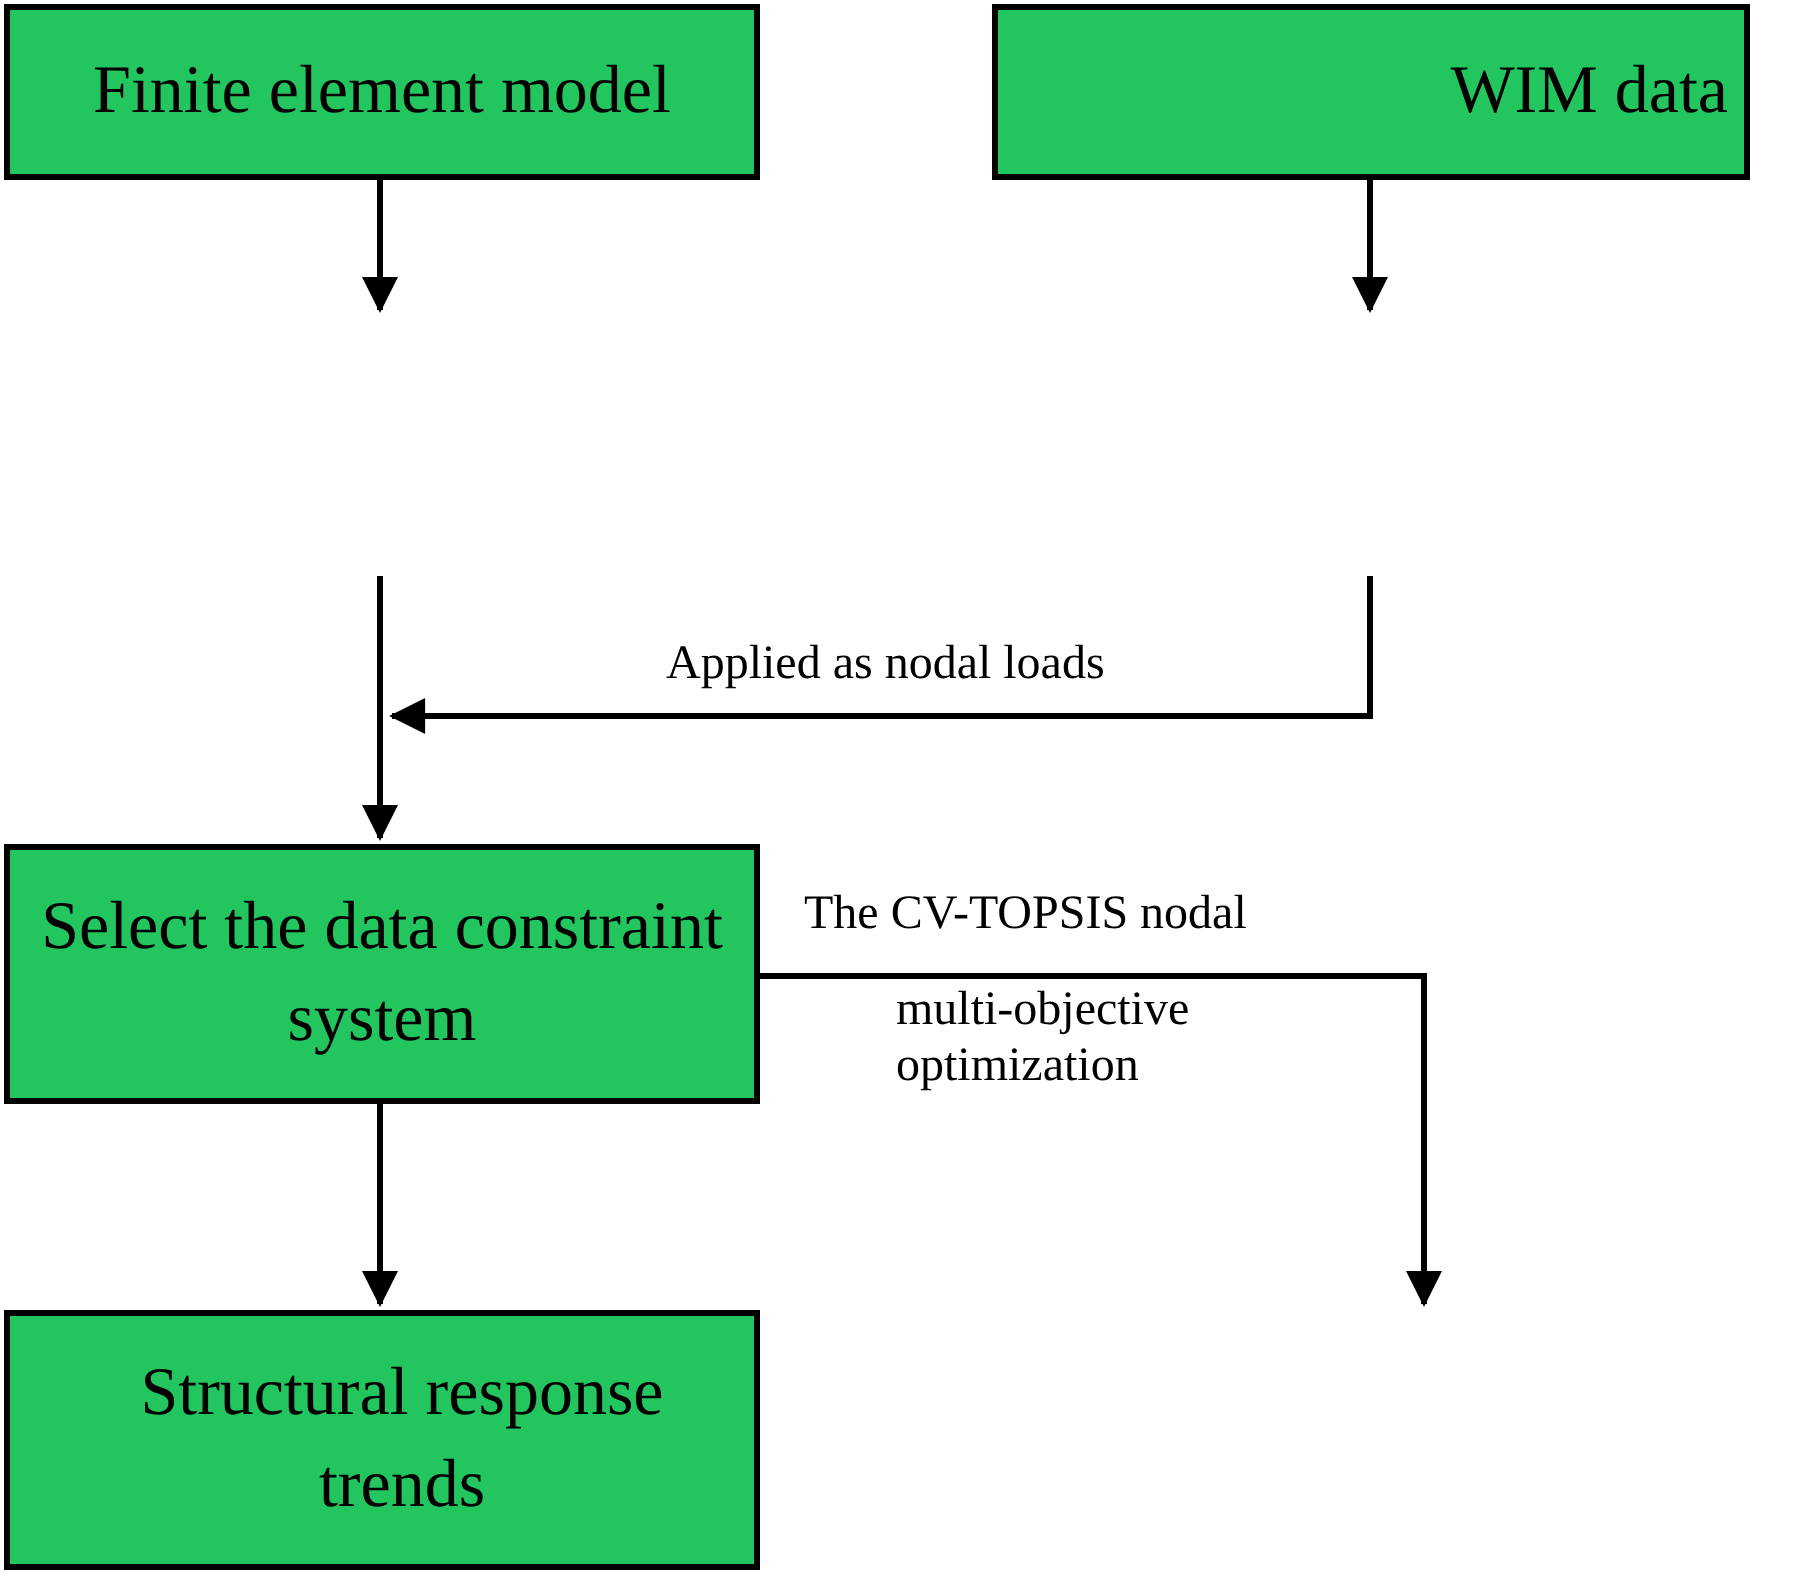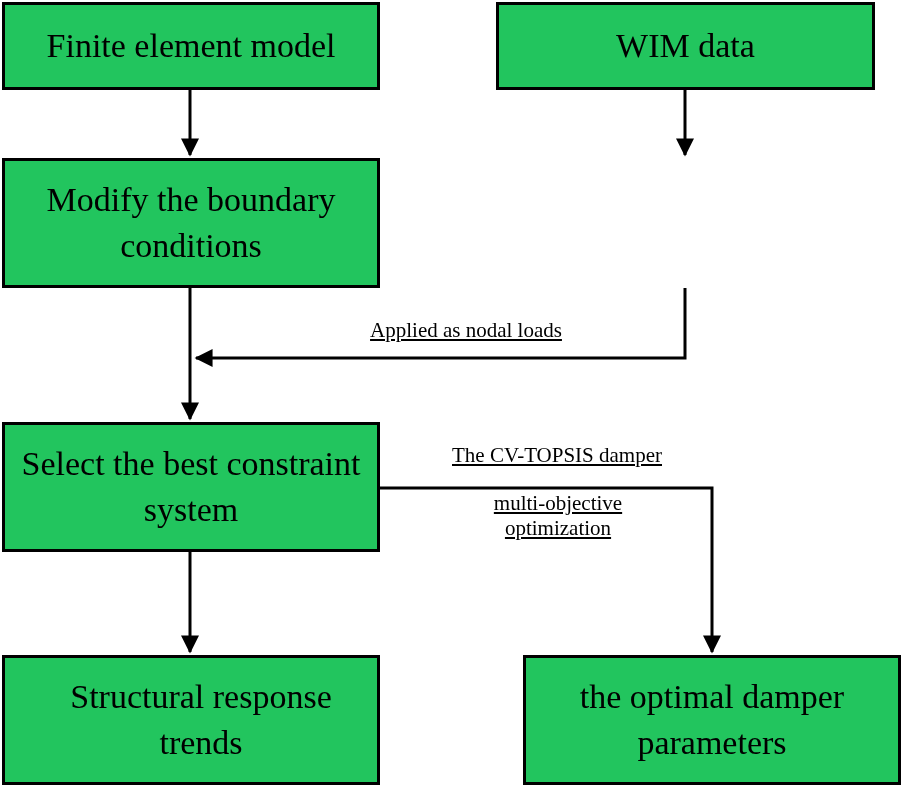--- a/index.html
+++ b/index.html
@@ -30,33 +30,32 @@
     background: #22c55e;
     display: flex;
     align-items: center;
     justify-content: center;
     text-align: center;
     font-size: 34px;
     line-height: 1.35;
     padding: 0 8px;
   }
   .box-fem   { left: 2px;   top: 2px;   width: 378px; height: 88px; }
-  .box-wim   { left: 496px; top: 2px;   width: 379px; height: 88px; }
+  .box-wim   { left: 496px; top: 2px;   width: 379px; height: 88px; justify-content: flex-end; }
   .box-mod   { left: 2px;   top: 158px; width: 378px; height: 130px; }
   .box-rvl   { left: 496px; top: 158px; width: 379px; height: 130px; }
   .box-sel   { left: 2px;   top: 422px; width: 378px; height: 130px; }
   .box-srt   { left: 2px;   top: 655px; width: 378px; height: 130px; padding-left: 28px; }
   .box-odp   { left: 523px; top: 655px; width: 378px; height: 130px; }
   .edge-label {
     position: absolute;
-    font-size: 21px;
+    font-size: 24px;
     line-height: 1.17;
-    text-align: center;
+    text-align: left;
     white-space: nowrap;
-    text-decoration: underline;
   }
   .lbl-nodal  { left: 333px; top: 318px; width: 266px; }
   .lbl-topsis { left: 402px; top: 443px; width: 310px; }
   .lbl-multi  { left: 448px; top: 491px; width: 220px; white-space: normal; }
   .lbl-single { left: 205px; top: 594px; width: 295px; }
 </style>
 </head>
 <body>
 
 <div class="canvas">
@@ -78,37 +77,31 @@
   </svg>
 
   <div class="box box-fem">
     <span>Finite element model</span>
   </div>
 
   <div class="box box-wim">
     <span>WIM data</span>
   </div>
 
-  <div class="box box-mod">
-    <span>Modify the boundary conditions</span>
-  </div>
 
 
   <div class="box box-sel">
-    <span>Select the best constraint system</span>
+    <span>Select the data constraint system</span>
   </div>
 
   <div class="box box-srt">
     <span>Structural response trends</span>
   </div>
 
-  <div class="box box-odp">
-    <span>the optimal damper parameters</span>
-  </div>
 
   <div class="edge-label lbl-nodal">Applied as nodal loads</div>
 
-  <div class="edge-label lbl-topsis">The CV-TOPSIS damper</div>
+  <div class="edge-label lbl-topsis">The CV-TOPSIS nodal</div>
 
   <div class="edge-label lbl-multi">multi-objective optimization</div>
 
 
 </div>
 
 </body></html>

